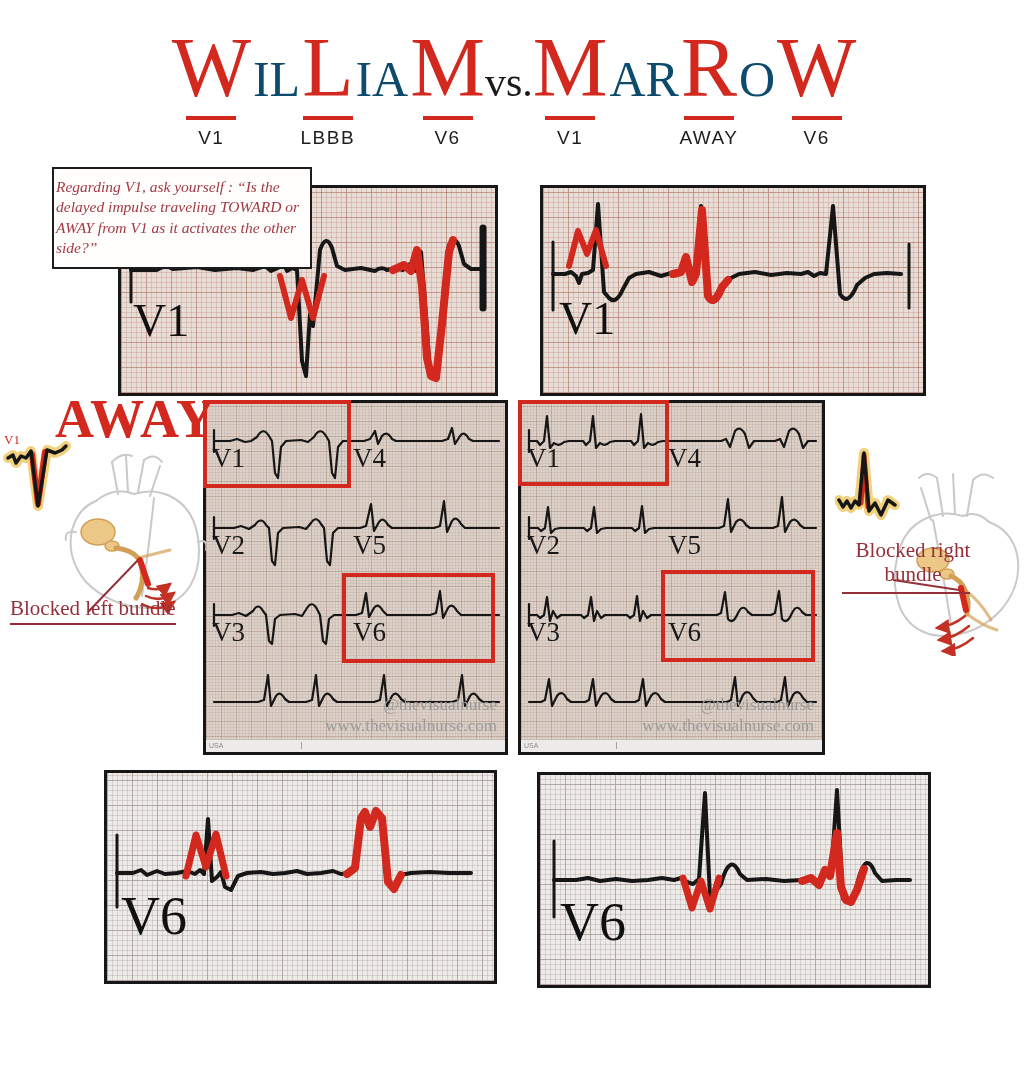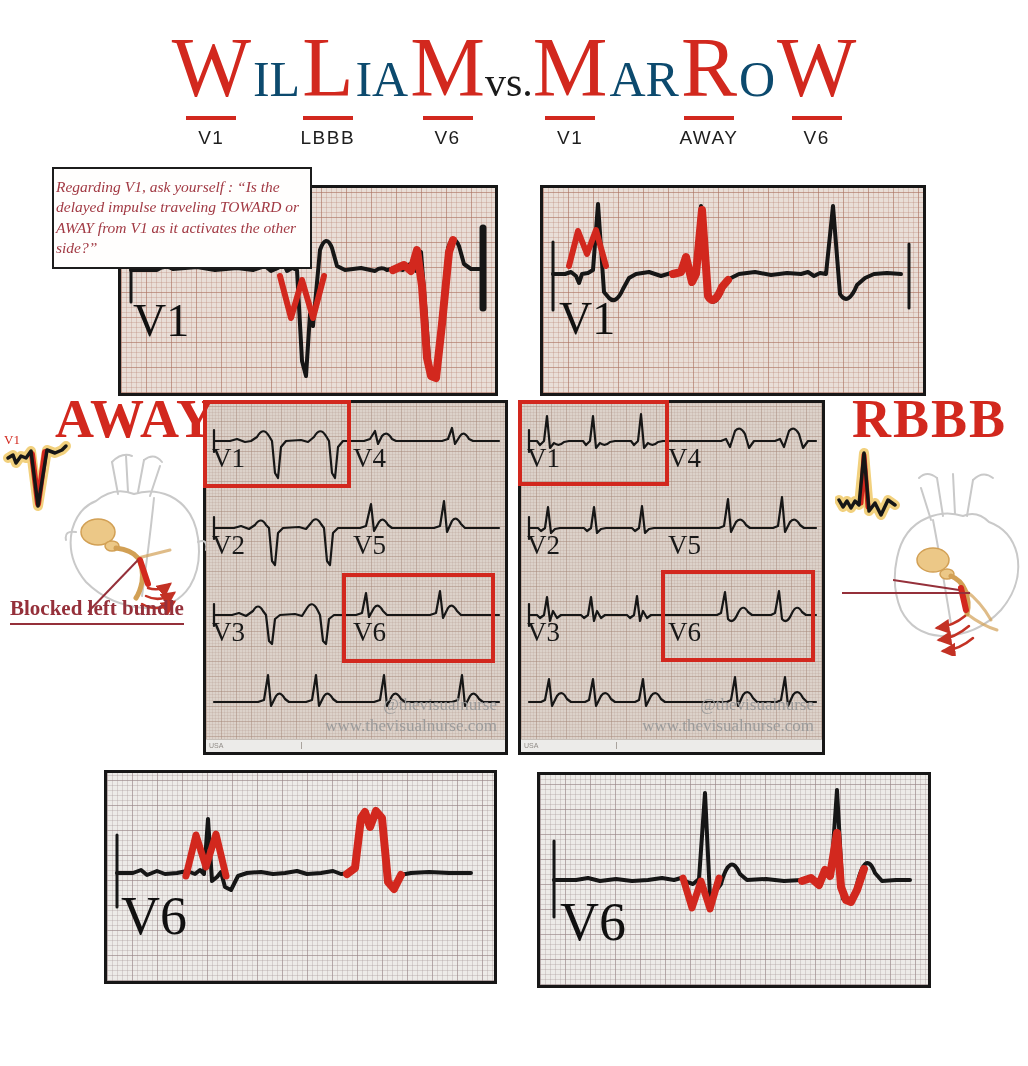--- a/index.html
+++ b/index.html
@@ -53,21 +53,21 @@
          font:17px/1.25 "Liberation Serif",serif;color:var(--watermark_gray);}
   .usa-strip{position:absolute;left:0;right:0;bottom:0;height:12px;background:#ecebe9;
              border-top:1px solid #c6beb7;z-index:2;}
   .usa-strip span{position:absolute;left:3px;top:2px;font:7px "Liberation Sans",sans-serif;color:#918c87;}
   .usa-tick{position:absolute;left:95px;top:2px;width:1px;height:7px;background:#a9a39d;}
 
   
   .bbb{position:absolute;font:bold 54px/1 "Liberation Serif",serif;color:var(--accent_red);
        letter-spacing:2px;z-index:3;}
   .blocked{position:absolute;font:21px/1.15 "Liberation Serif",serif;color:var(--maroon);z-index:3;}
-  .blk-ul{display:inline-block;border-bottom:2px solid var(--maroon);padding-bottom:3px;font-weight:bold;}
+  .blk-ul{display:inline-block;border-bottom:2px solid var(--maroon);padding-bottom:3px;}
   .mini{position:absolute;z-index:3;}
   .mini-lead{position:absolute;font:13px "Liberation Serif",serif;color:var(--accent_red);z-index:4;}
   .heart{position:absolute;z-index:2;}
   .blk-line{position:absolute;height:2px;background:var(--maroon);z-index:3;}
 
   
   .tr{stroke:var(--ink);fill:none;stroke-linejoin:round;stroke-linecap:round;}
   .rd{stroke:var(--accent_red);fill:none;stroke-linejoin:round;stroke-linecap:round;}
   .glow{stroke:var(--glow_yellow);fill:none;stroke-linejoin:round;stroke-linecap:round;}
   .gray{stroke:var(--heart_gray);fill:none;stroke-linejoin:round;stroke-linecap:round;}
@@ -177,26 +177,29 @@
       <path d="M90,142 Q102,146 112,138" marker-end="url(#ah1)"></path>
       <path d="M88,150 Q102,157 116,147" marker-end="url(#ah1)"></path>
       <path d="M84,158 Q100,167 116,156" marker-end="url(#ah1)"></path>
     </g>
     <path class="ptr" stroke-width="2" d="M30,166 L80,114"></path>
   </svg>
   <div class="blocked" style="left:10px;top:596px">
     <span class="blk-ul">Blocked left bundle</span>
   </div>
 
-  <div class="bbb" style="left:852px;top:392px">RBBB</div>
   <svg class="mini" style="left:835px;top:443px" width="70" height="90" viewBox="0 0 70 90">
     <path class="glow" stroke-width="10" d="M4,57 L8,64 L12,58 L16,65 L20,58 L24,62 L29,10 L34,68 L40,60 L46,72 L53,57 L60,62"></path>
     <path class="rd" stroke-width="5" d="M26,60 L29,12 L33,64"></path>
     <path class="tr" stroke-width="3.5" d="M4,57 L8,64 L12,58 L16,65 L20,58 L24,62 L29,10 L34,68 L40,60 L46,72 L53,57 L60,62"></path>
   </svg>
+  <div class="blocked" style="left:838px;top:538px;width:150px;text-align:center">
+    <span>Blocked right</span><br>
+    <span>bundle</span>
+  </div>
   <div class="blk-line" style="left:842px;top:592px;width:128px"></div>
   <svg class="heart" style="left:893px;top:462px" width="135" height="194" viewBox="0 0 135 194">
     <defs>
       <marker id="ah2" markerWidth="7" markerHeight="7" refX="5" refY="3" orient="auto">
         <path class="arwh" d="M0,0 L6,3 L0,6 Z"></path>
       </marker>
     </defs>
     <g class="gray" stroke-width="2">
       <path d="M96,60 Q118,68 124,92 Q130,122 108,148 Q84,174 48,174 Q20,172 8,148 Q-2,124 4,96 Q10,66 34,56 Q52,48 70,54 Q84,48 96,60"></path>
       <path d="M74,54 L80,18 M62,52 L60,12 M50,54 L44,16 M38,58 L28,26"></path>

